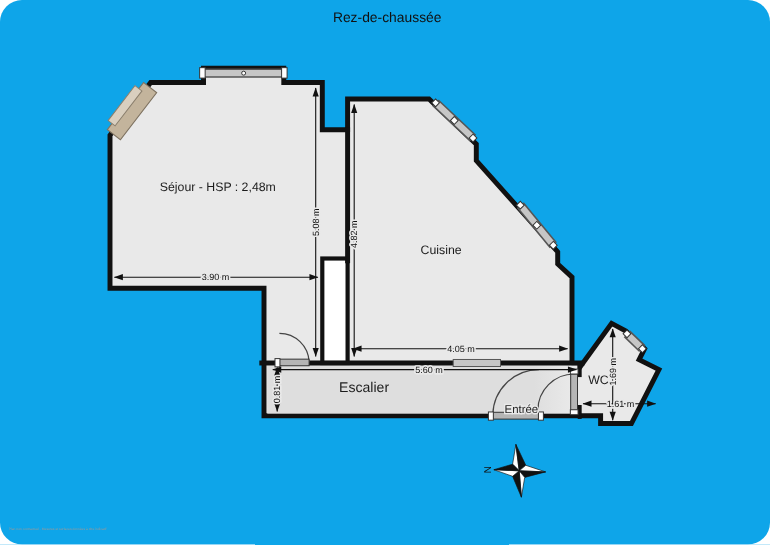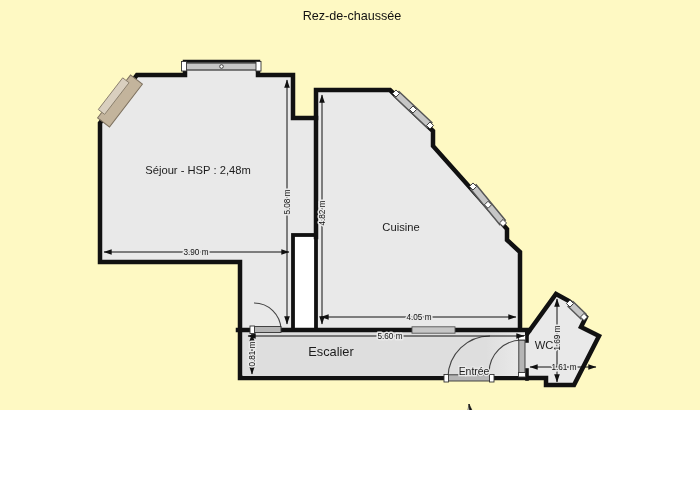--- a/index.html
+++ b/index.html
@@ -1,17 +1,17 @@
 <!DOCTYPE html>
 <html><head>
 <meta charset="utf-8">
 <style>
   html,body{margin:0;padding:0;background:#fff;}
-  .page{position:relative;width:700px;height:410px;background:#fef9c3;overflow:hidden;
-        font-family:"Liberation Sans",sans-serif;}
+  .page{position:relative;width:700px;height:495px;background:#0ea5e9;overflow:hidden;
+        font-family:"Liberation Sans",sans-serif;border-radius:20px;}
   svg{display:block;}
   .title{font:12.6px "Liberation Sans",sans-serif;fill:#111;text-anchor:middle;}
   .floor{stroke:#111;stroke-width:4.5;stroke-linejoin:miter;}
   .wall{stroke:#111;stroke-width:4.5;stroke-linecap:square;fill:none;}
   .wall-thin{stroke:#111;stroke-width:3.6;stroke-linecap:square;fill:none;}
   .shaft{fill:#ffffff;stroke:#111;stroke-width:3.8;}
   .win-base{stroke:#555;stroke-width:8.5;fill:none;}
   .win-glass{stroke:#c6c6c6;stroke-width:5.6;fill:none;}
   .win-cap{fill:#fff;stroke:#333;stroke-width:0.9;}
   .door-leaf{fill:#b5b5b5;stroke:#333;stroke-width:0.9;}

